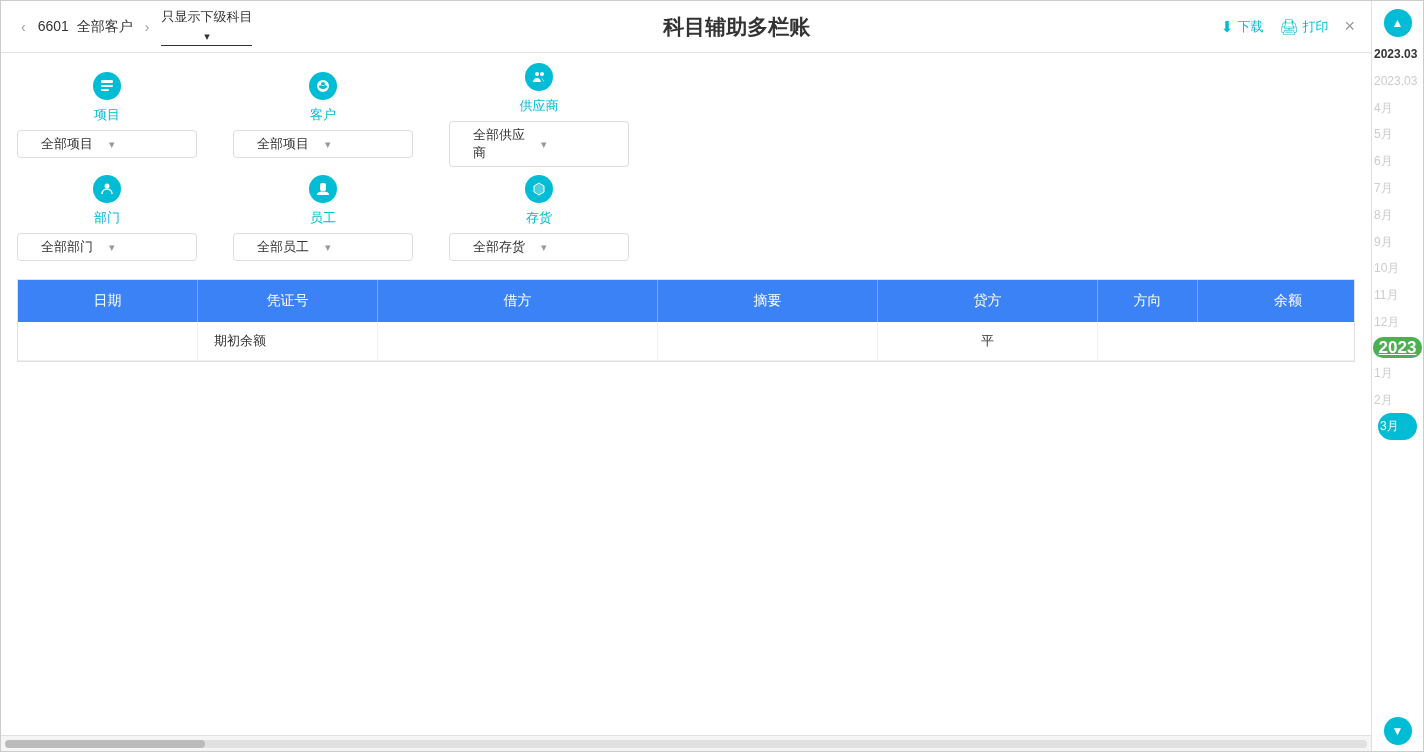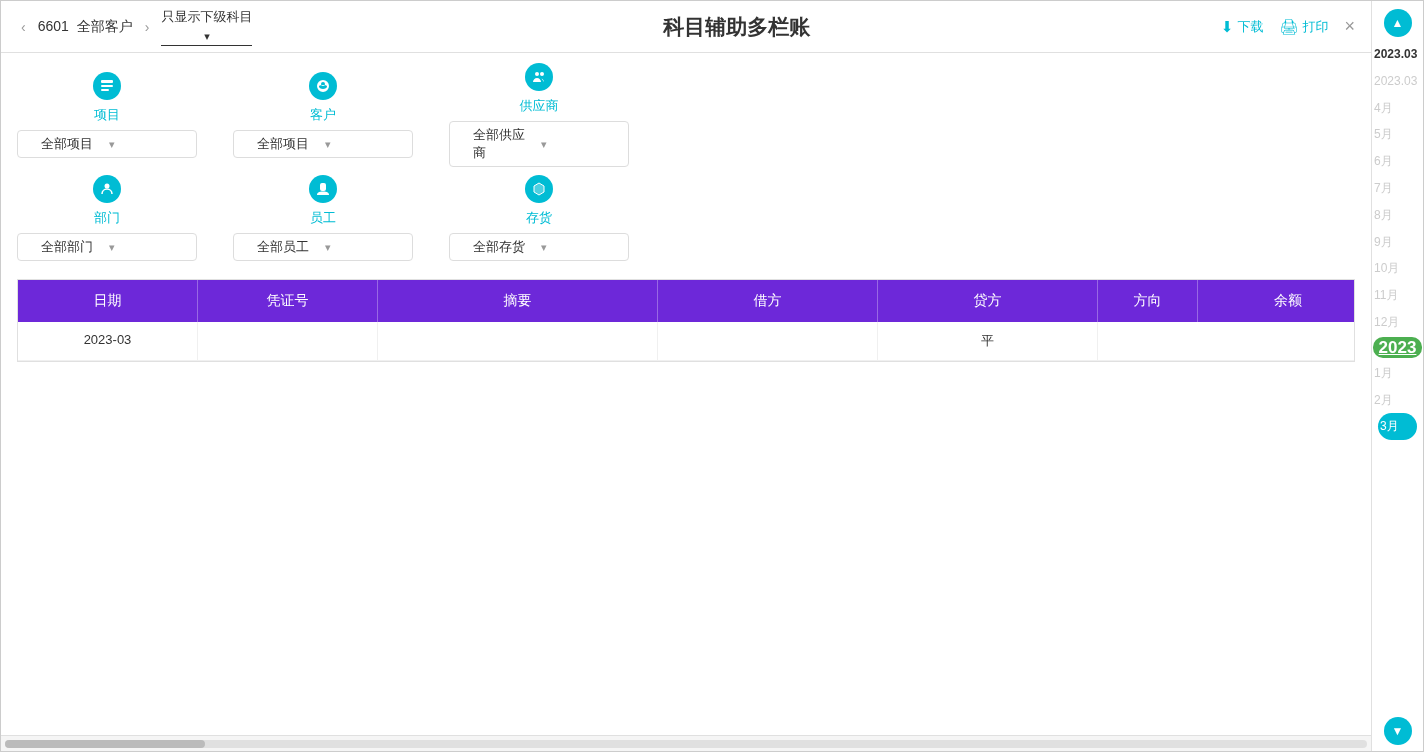--- a/index.html
+++ b/index.html
@@ -22,21 +22,21 @@
     .filter-row { display: flex; align-items: center; gap: 12px; margin-bottom: 8px; }
     .filter-item { display: flex; align-items: center; gap: 6px; flex-direction: column; }
     .filter-icon { width: 28px; height: 28px; border-radius: 50%; background: #00bcd4; display: flex; align-items: center; justify-content: center; color: #fff; font-size: 13px; flex-shrink: 0; }
     .filter-label { color: #00bcd4; font-size: 13px; white-space: nowrap; }
     .filter-select { display: flex; align-items: center; border: 1px solid #ddd; border-radius: 4px; padding: 4px 23px; font-size: 13px; color: #333; background: #fff; cursor: pointer; min-width: 180px; justify-content: space-between; }
     .filter-select span { flex: 1; }
     .filter-select .arrow { color: #999; font-size: 11px; margin-left: 4px; }
     
     
     .table-wrapper { margin: 0 16px; border: 1px solid #e0e0e0; overflow: hidden; }
-    .table-header { display: grid; grid-template-columns: 180px 180px 280px 220px 220px 100px 180px; background: #6d28d9; }
+    .table-header { display: grid; grid-template-columns: 180px 180px 280px 220px 220px 100px 180px; background: #3b82f6; }
     .th { padding: 12px 8px; text-align: center; color: #fff; font-size: 14px; font-weight: 500; border-right: 1px solid rgba(255,255,255,0.3); }
     .th:last-child { border-right: none; }
     .table-body { background: #fff; }
     .table-row { display: grid; grid-template-columns: 180px 180px 280px 220px 220px 100px 180px; border-bottom: 1px solid #f0f0f0; }
     .td { padding: 10px 8px; text-align: center; font-size: 13px; color: #333; border-right: 1px solid #f0f0f0; }
     .td:last-child { border-right: none; }
     
     
     .timeline-panel { position: absolute; right: 0; top: 0; width: 52px; height: 752px; background: #fff; border-left: 1px solid #e0e0e0; display: flex; flex-direction: column; align-items: center; padding: 4px 0; }
     .timeline-nav { width: 28px; height: 28px; border-radius: 50%; background: #00bcd4; display: flex; align-items: center; justify-content: center; color: #fff; cursor: pointer; font-size: 12px; margin: 4px 0; flex-shrink: 0; }
@@ -214,30 +214,30 @@
           </div>
         </div>
 
       </div>
     </div>
 
     <div class="table-wrapper">
       <div class="table-header">
         <div class="th"><span>日期</span></div>
         <div class="th"><span>凭证号</span></div>
+        <div class="th"><span>借方</span></div>
         <div class="th"><span>摘要</span></div>
-        <div class="th"><span>借方</span></div>
         <div class="th"><span>贷方</span></div>
         <div class="th"><span>方向</span></div>
         <div class="th"><span>余额</span></div>
       </div>
       <div class="table-body">
         <div class="table-row">
-          <div class="td">2023-03</div>
-          <div class="td"></div>
+          <div class="td"></div>
+          <div class="td" style="text-align:left;padding-left:16px;">期初余额</div>
           <div class="td"></div>
           <div class="td"></div>
           <div class="td">平</div>
           <div class="td"></div>
         </div>
       </div>
     </div>
 
   </div>
 

